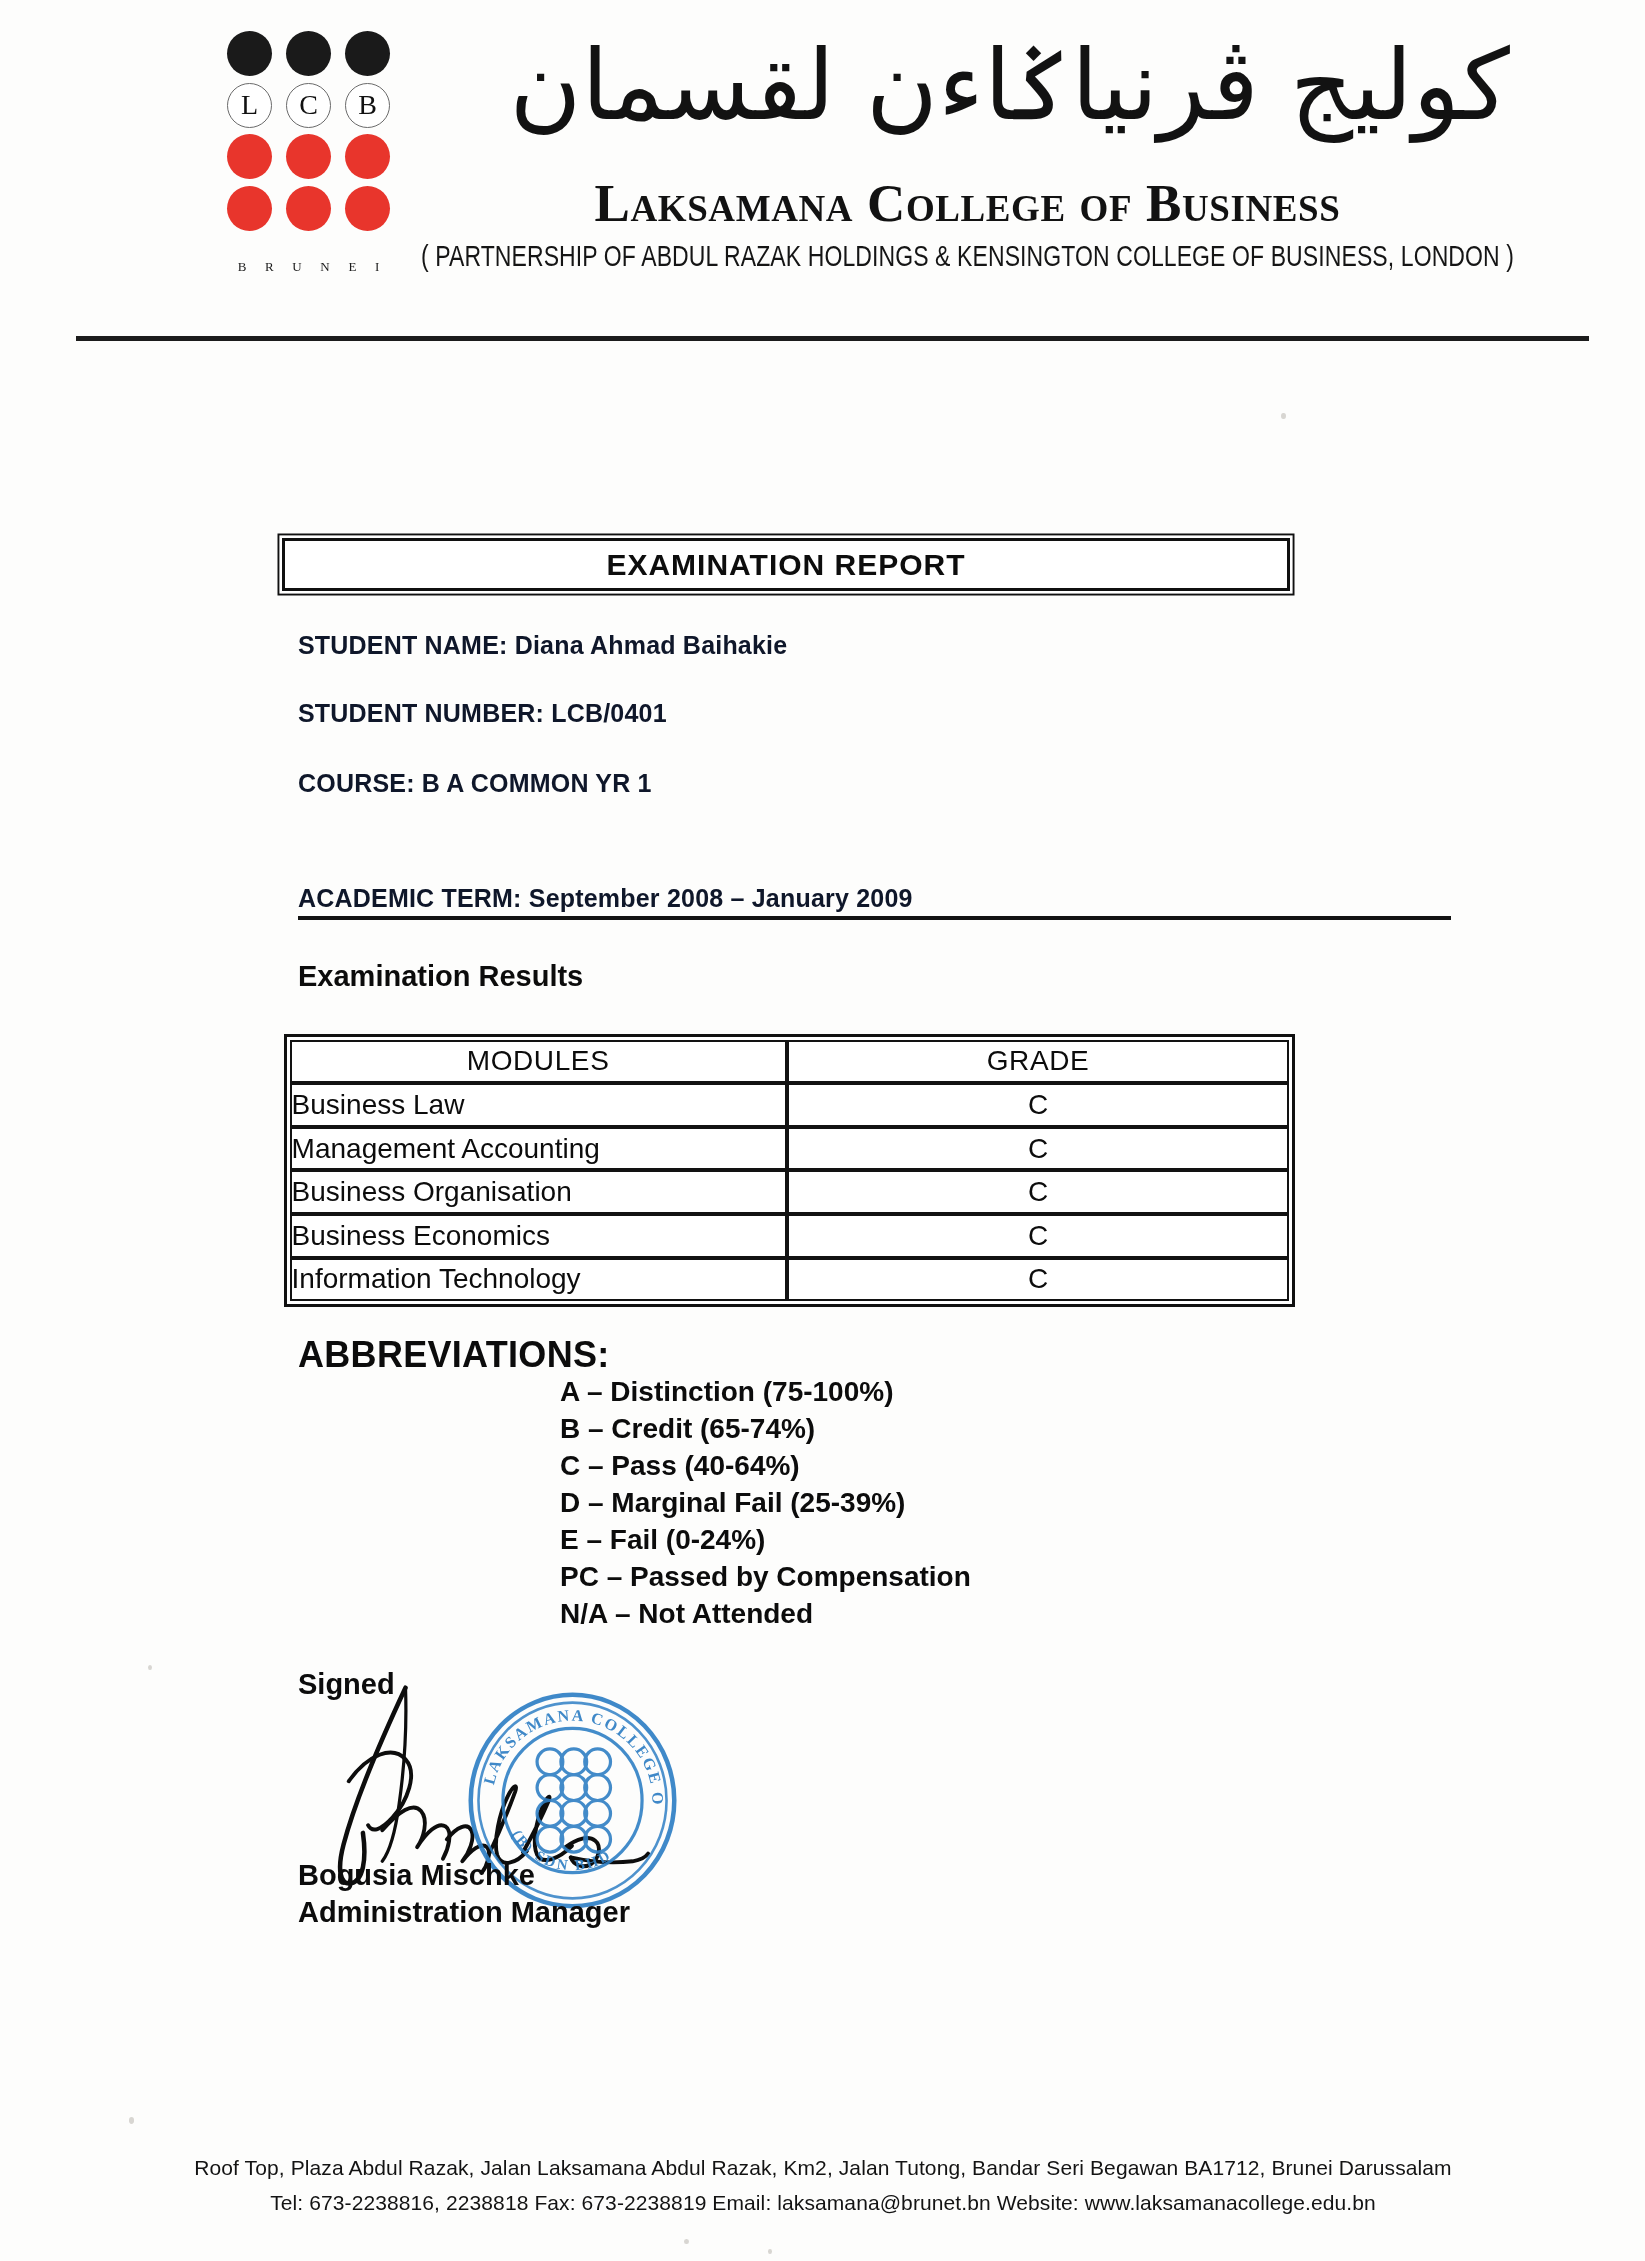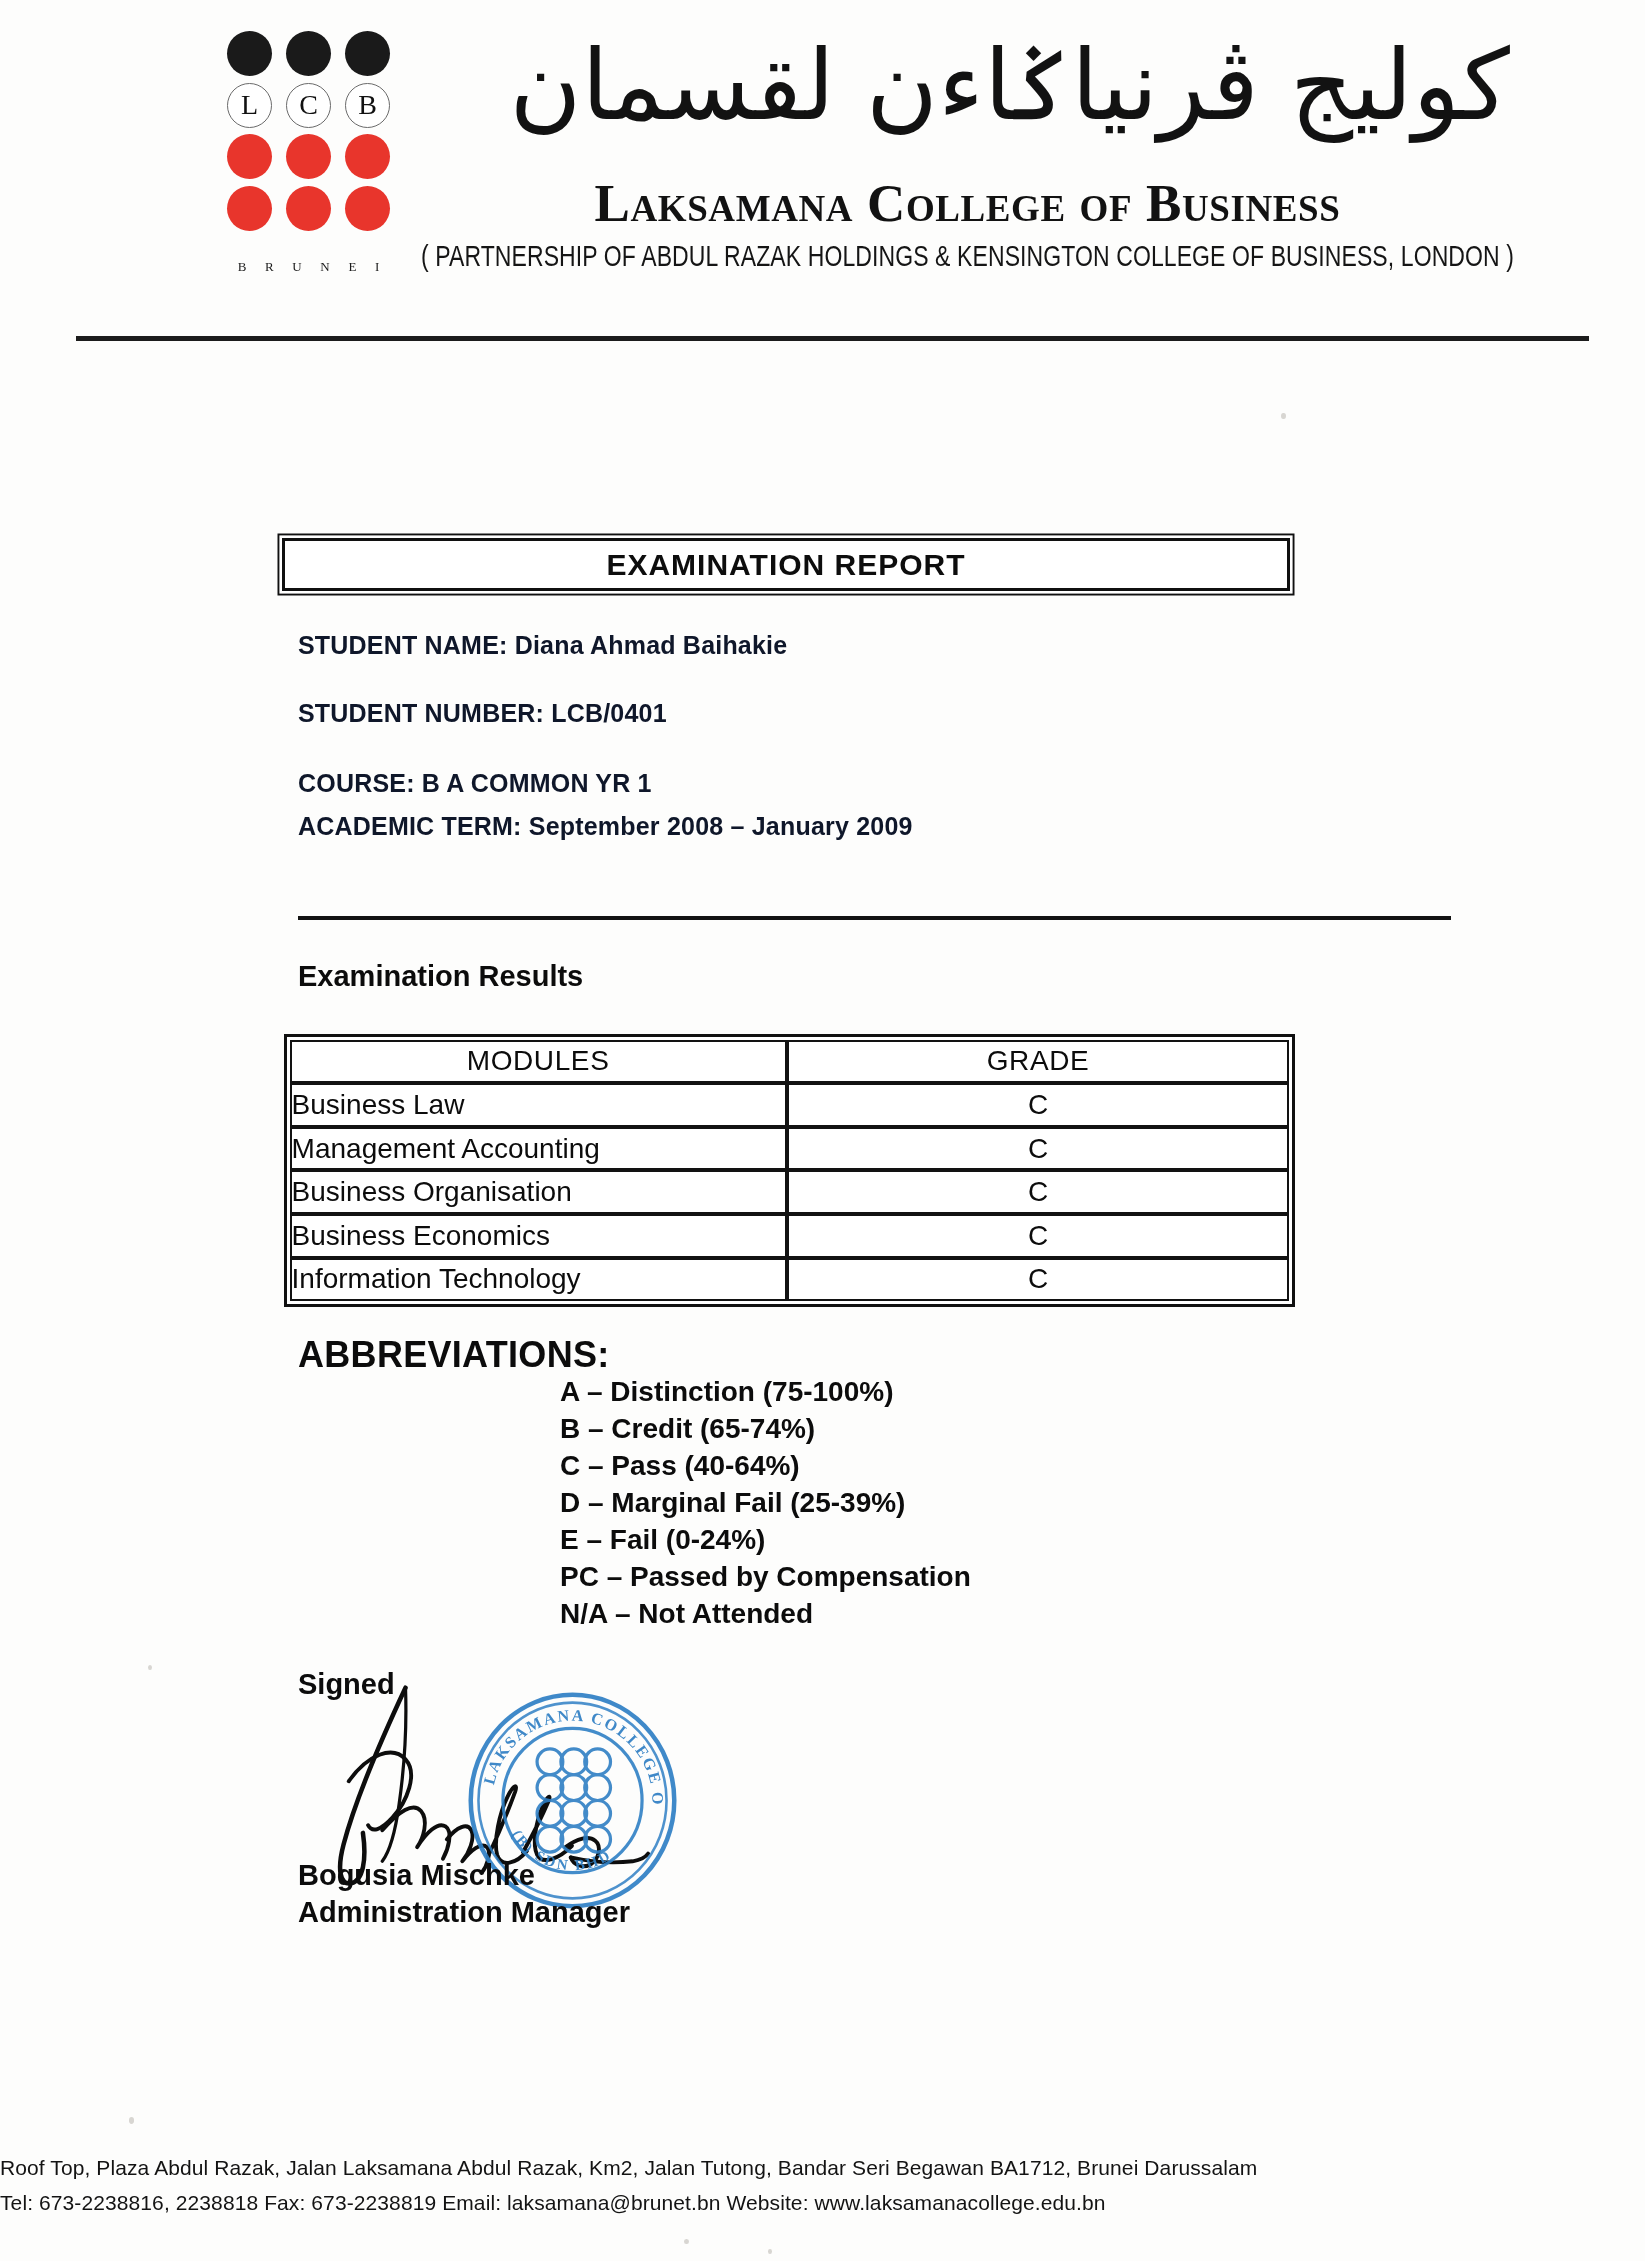--- a/index.html
+++ b/index.html
@@ -152,21 +152,21 @@
     letter-spacing: 0.2px;
     white-space: nowrap;
     text-align: right;
   }
   .field-line .lbl { font-weight: bold; }
   .field-line .val { font-weight: bold; }
 
   #line-name  { top: 631px; }
   #line-num   { top: 699px; }
   #line-course{ top: 769px; }
-  #line-term  { top: 812px; }
+  #line-term  { top: 884px; }
 
   #mid-rule {
     position: absolute;
     left: 298px;
     top: 916px;
     width: 1153px;
     height: 3.9px;
     background: #131313;
   }
 
@@ -273,21 +273,21 @@
     font-weight: bold;
     color: #0c0c0c;
   }
 
   
   #footer {
     position: absolute;
     left: 0;
     top: 2150px;
     width: 1646px;
-    text-align: left;
+    text-align: center;
     font-size: 21px;
     color: #131313;
     line-height: 35px;
     letter-spacing: 0.1px;
   }
 
   
   .speck {
     position: absolute;
     background: #d8d6d2;

